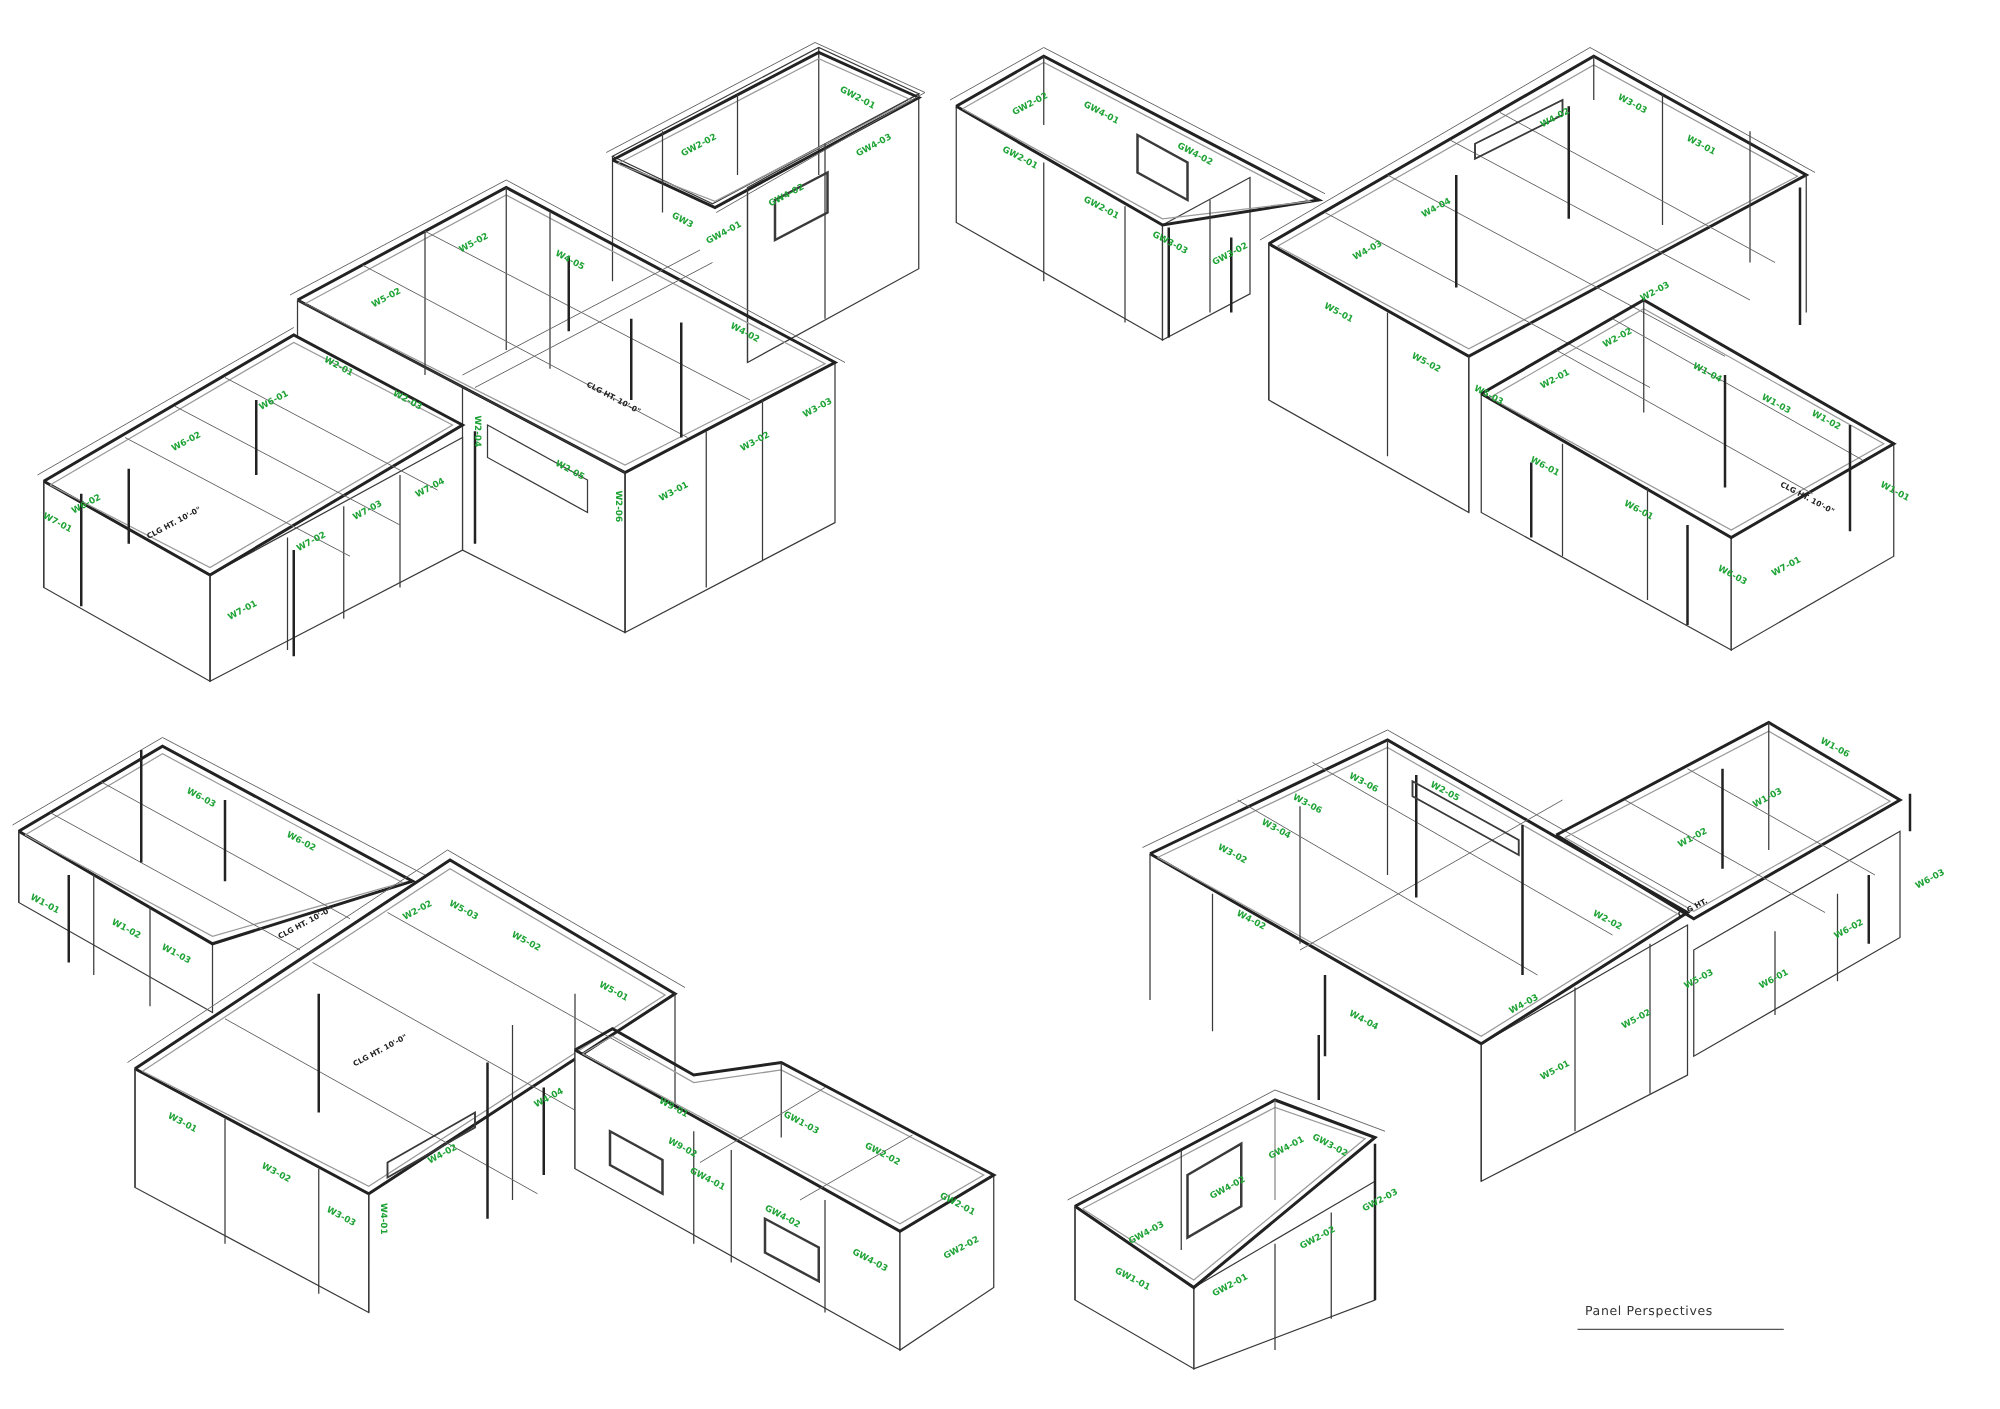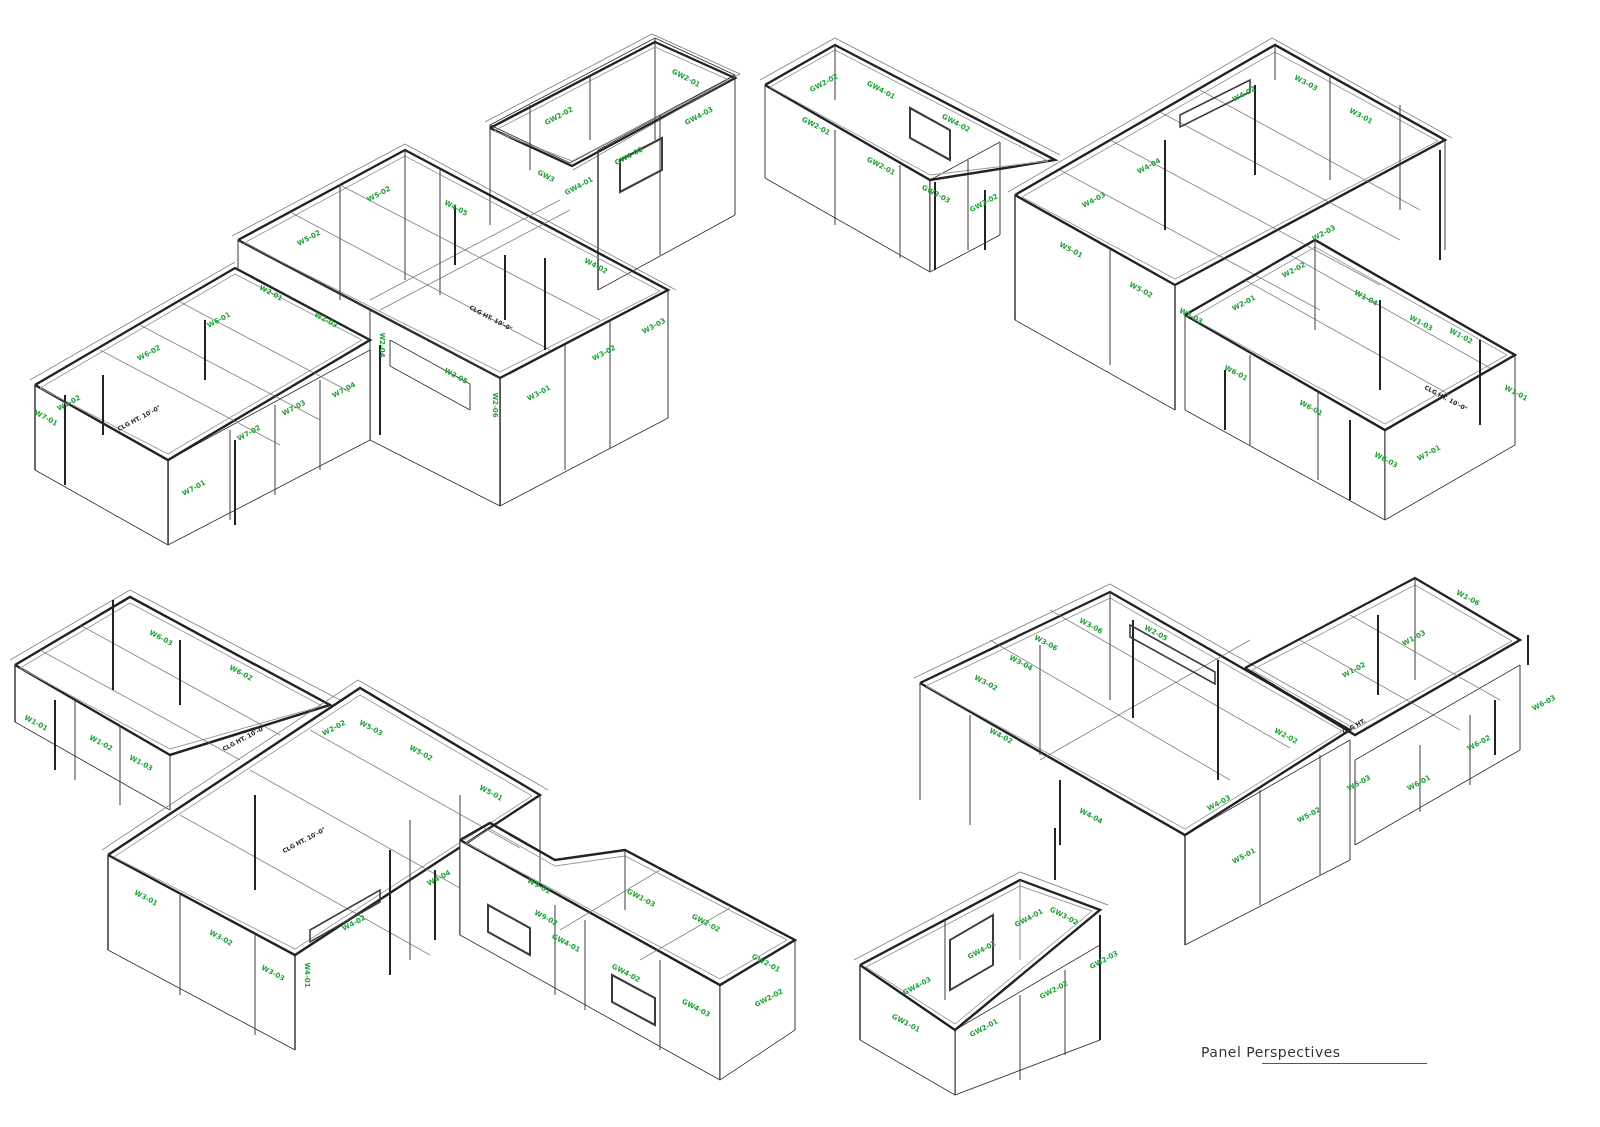--- a/index.html
+++ b/index.html
@@ -7,22 +7,22 @@
            font-family: "DejaVu Sans", sans-serif; }
     svg.canvas { position: absolute; left: 0; top: 0; }
     .edge { stroke: #3a3a3a; stroke-width: 1; fill: none; }
     .edge-light { stroke: #6a6a6a; stroke-width: 0.8; fill: none; }
     .rail { stroke: #222; stroke-width: 2.4; fill: none; }
     .rail-inner { stroke: #9a9a9a; stroke-width: 1; fill: none; }
     .wall { fill: #ffffff; stroke: #3a3a3a; stroke-width: 1; }
     .post { stroke: #222; stroke-width: 2; fill: none; }
     .lbl { fill: #1fa336; font-family: "DejaVu Sans", sans-serif; font-size: 7px; font-weight: bold; }
     .lbl-dark { fill: #222; font-family: "DejaVu Sans", sans-serif; font-size: 6px; font-weight: bold; }
-    .title-text { position: absolute; left: 1201px; top: 1044px; font-family: "DejaVu Sans", sans-serif;
-                  font-size: 14px; color: #333; letter-spacing: 0.5px; }
+    .title-text { position: absolute; left: 1268px; top: 1044px; font-family: "DejaVu Sans", sans-serif;
+                  font-size: 10px; color: #333; letter-spacing: 0.5px; }
     .title-line { position: absolute; left: 1262px; top: 1063px; width: 165px; height: 1px; background: #555; }
   </style>
 </head>
 <body>
 
 <svg class="canvas" width="1600" height="1127" viewBox="0 0 1600 1127" xmlns="http://www.w3.org/2000/svg">
 
   <g>
 
     <g>

